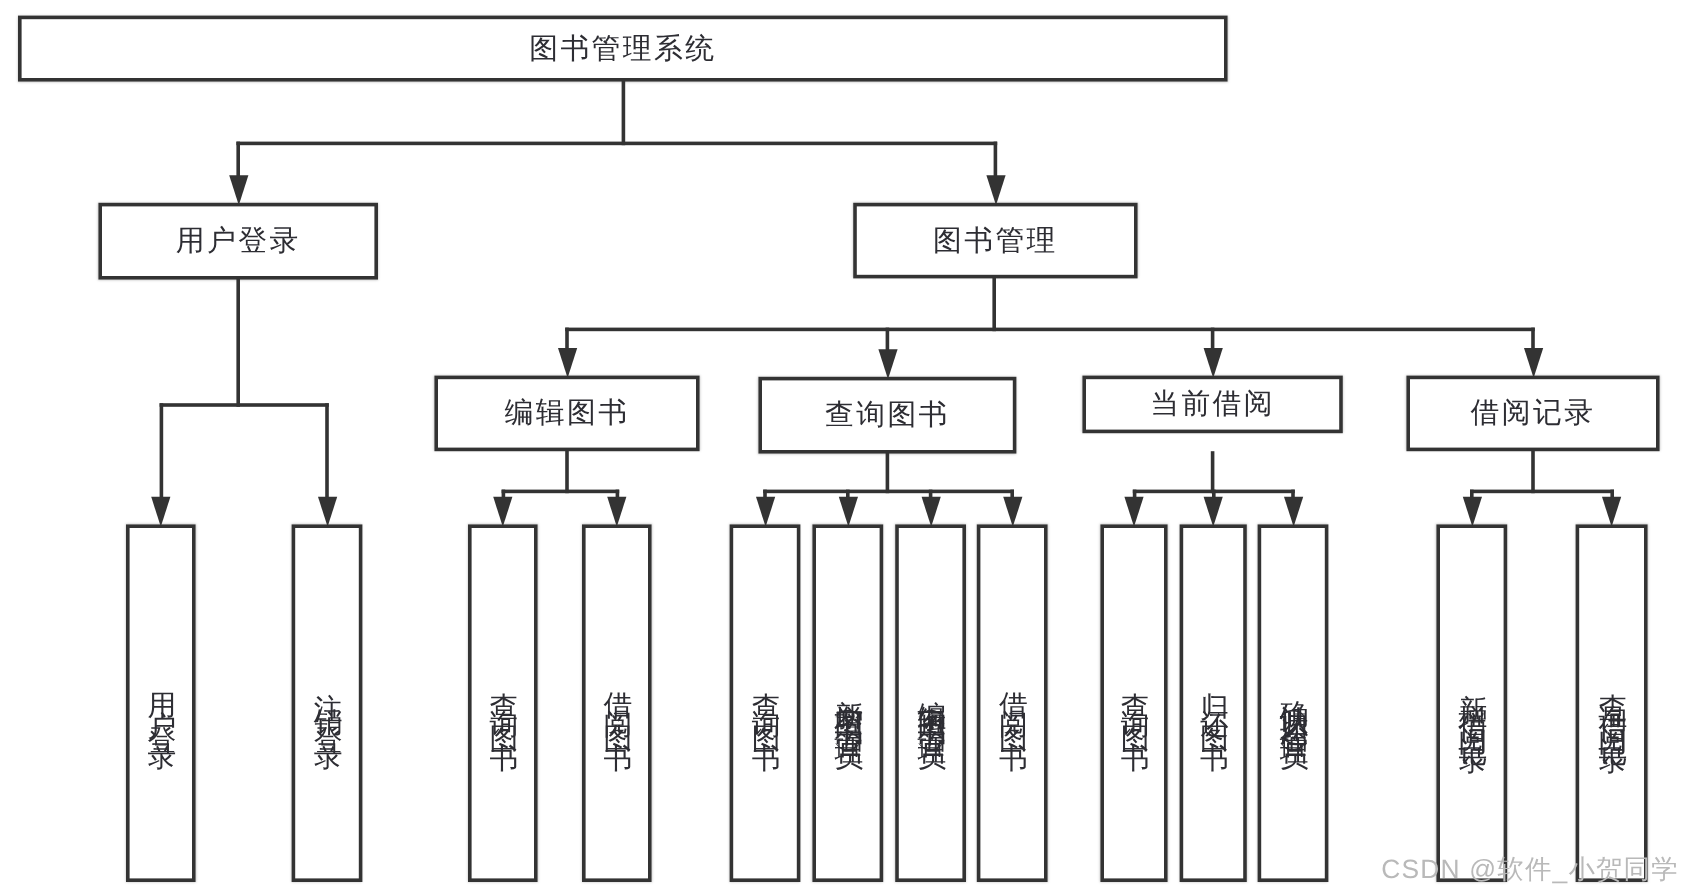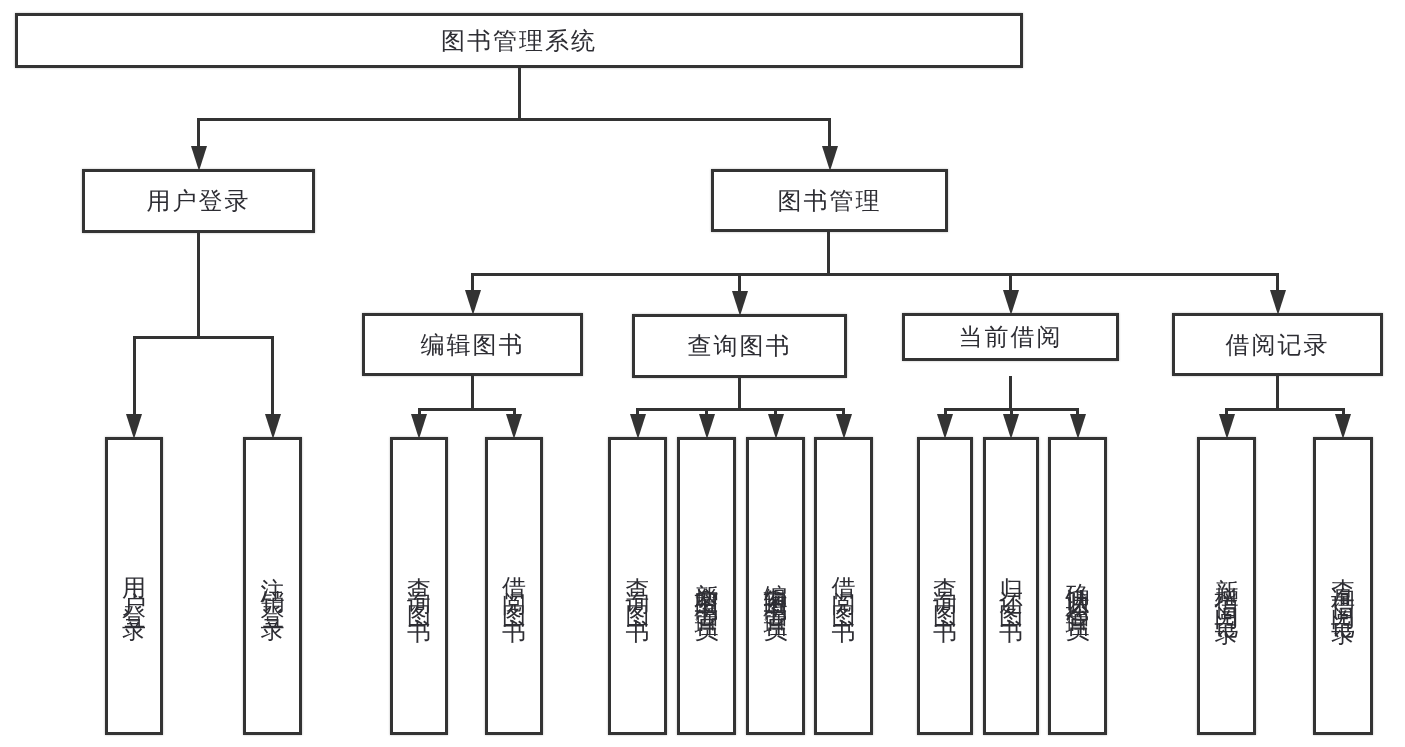--- a/index.html
+++ b/index.html
@@ -43,20 +43,21 @@
     font-size:22px;
     letter-spacing:1px;
     z-index:6;
     white-space:nowrap;
   }
 </style>
 </head>
 <body>
 
 <div id="canvas">
+  <div class="watermark">CSDN @软件_小贺同学</div>
 <div class="node h" style="left: 15px; top: 13px; width: 1008px; height: 55px;">
       <span class="lbl">图书管理系统</span>
     </div>
     <div class="node h" style="left: 82px; top: 169px; width: 233px; height: 64px;">
       <span class="lbl">用户登录</span>
     </div>
     <div class="node h" style="left: 711px; top: 169px; width: 237px; height: 63px;">
       <span class="lbl">图书管理</span>
     </div>
     <div class="node h" style="left: 362px; top: 313px; width: 221px; height: 63px;">

